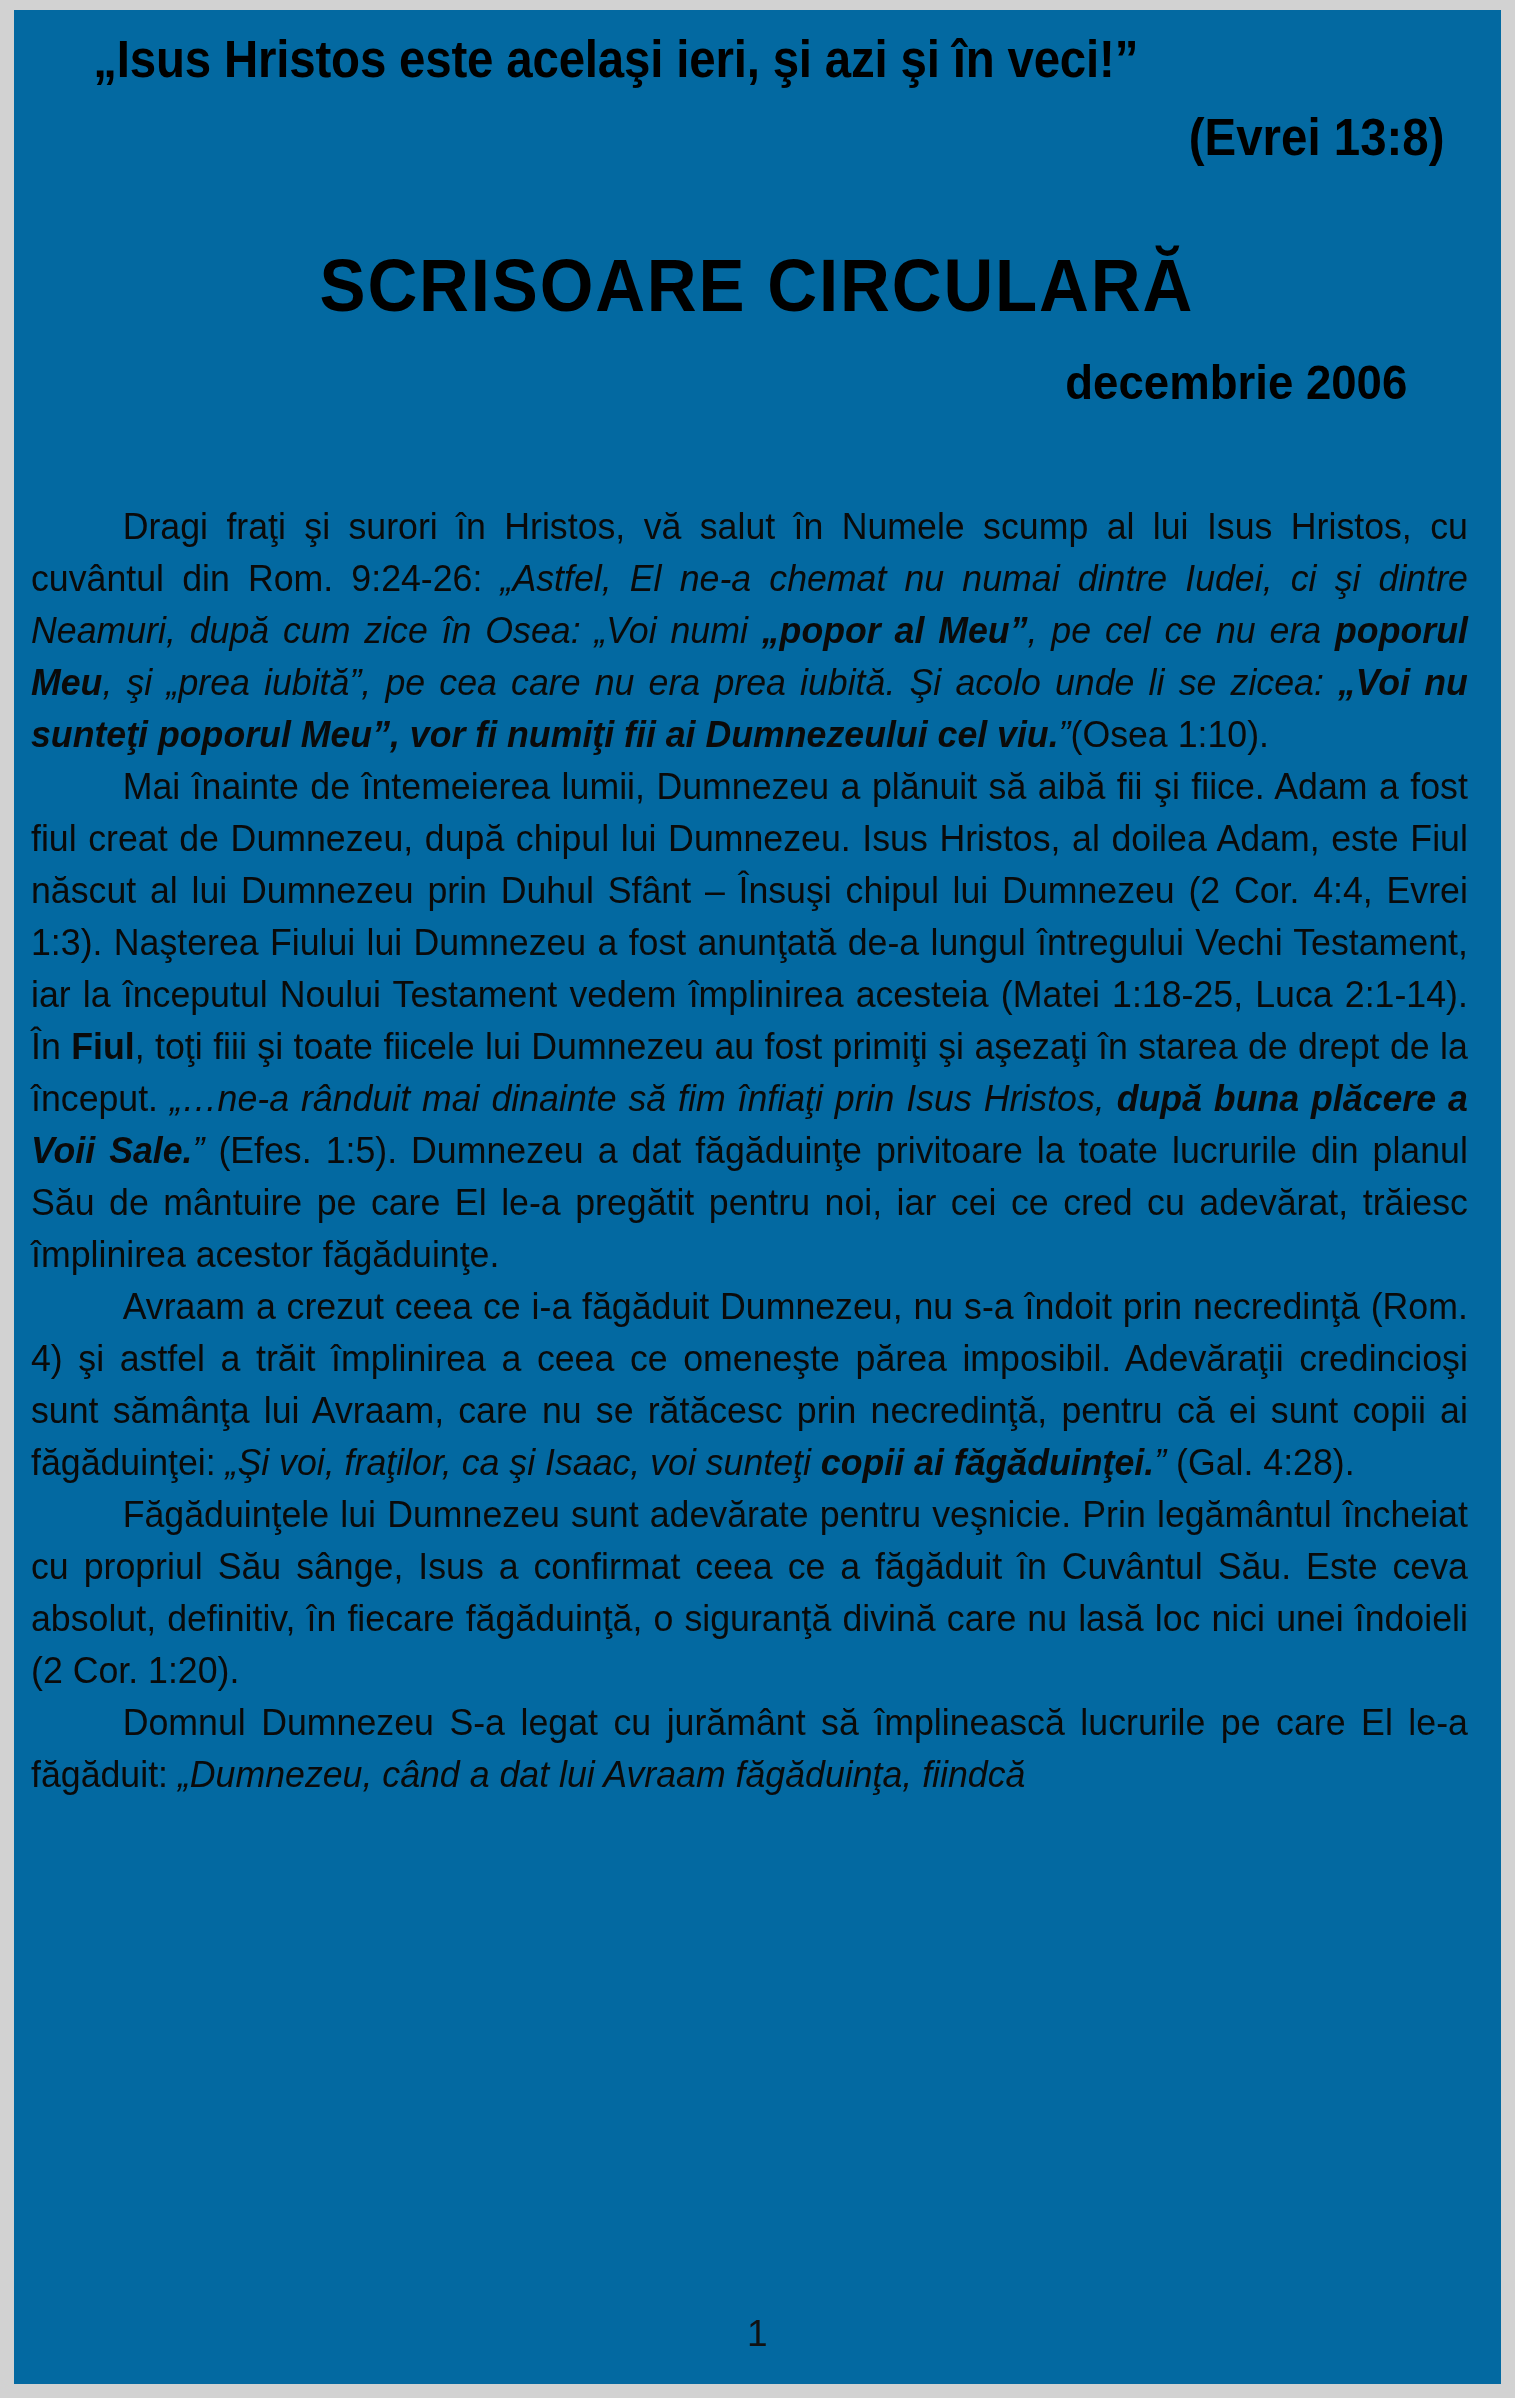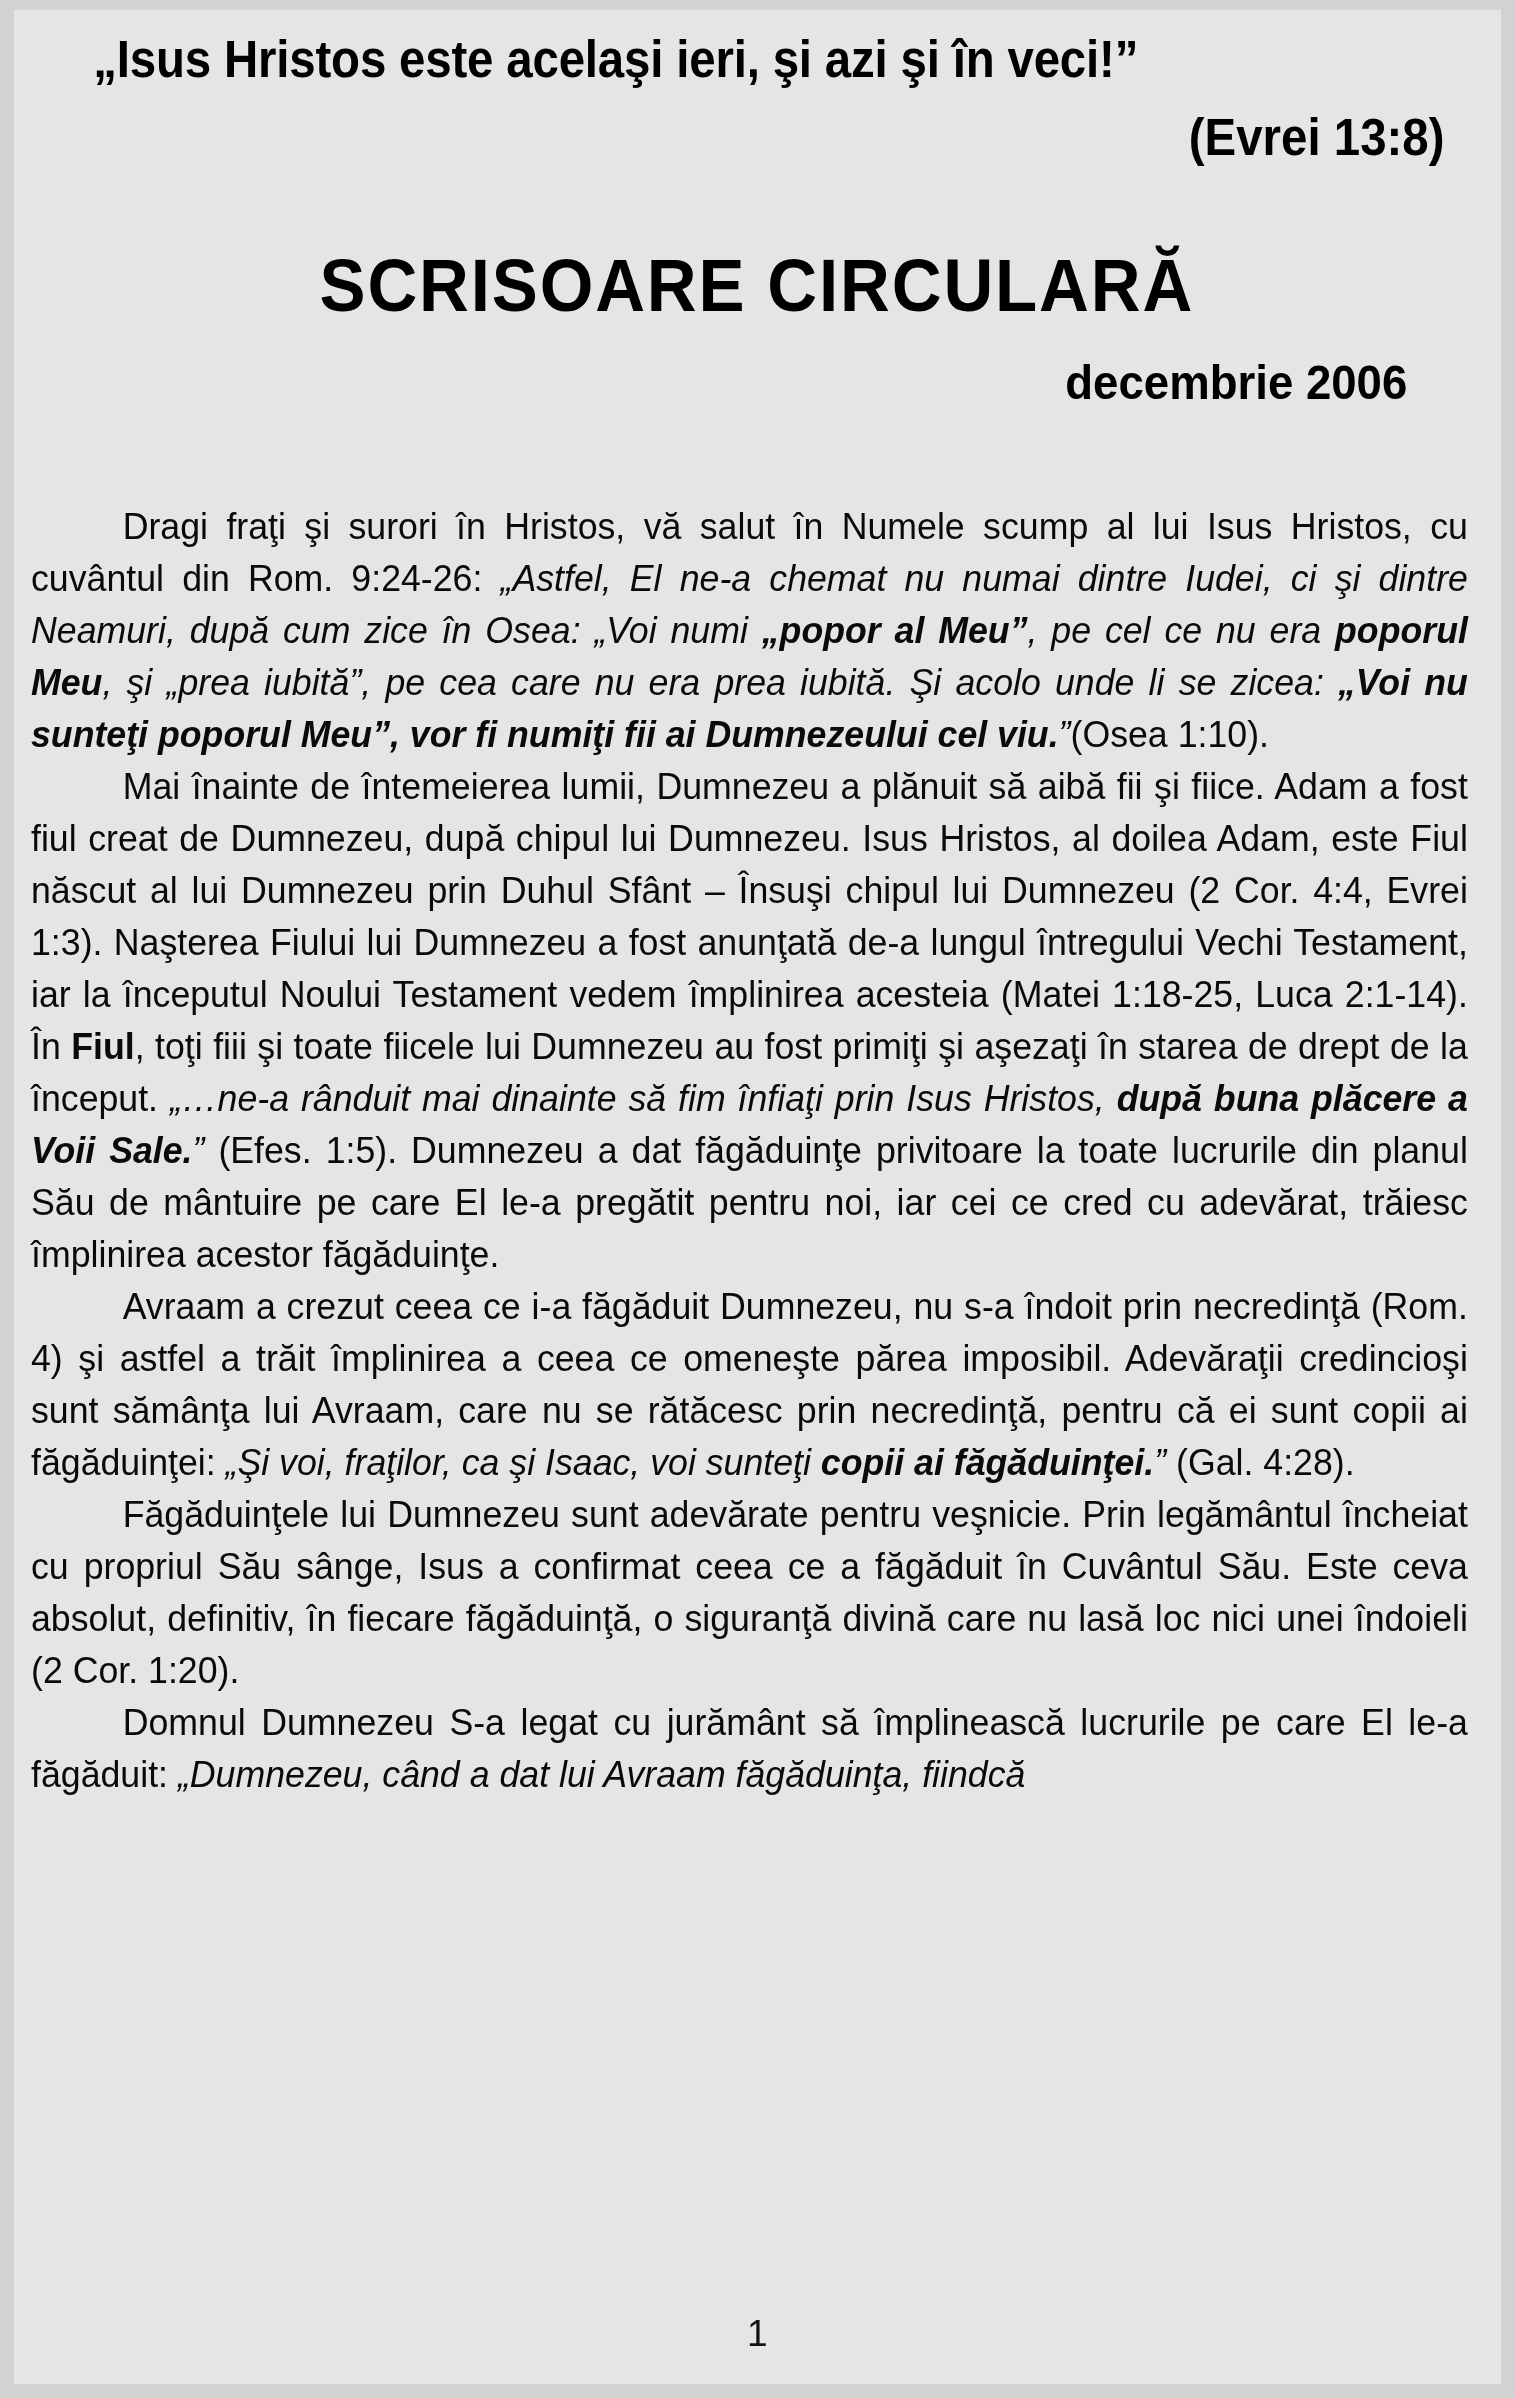--- a/index.html
+++ b/index.html
@@ -12,21 +12,21 @@
     height: 2399px;
     overflow: hidden;
     font-family: "Liberation Sans", sans-serif;
   }
   .page {
     position: absolute;
     left: 13.8px;
     top: 9.9px;
     width: 1487px;
     height: 2374px;
-    background: #e5e5e5;
+    background: #0369a1;
     box-sizing: border-box;
     overflow: hidden;
   }
   .inner {
     position: absolute;
     left: 0px;
     top: 0px;
     width: 1487px;
     padding: 0 17.7px 0 17.7px;
     box-sizing: border-box;

